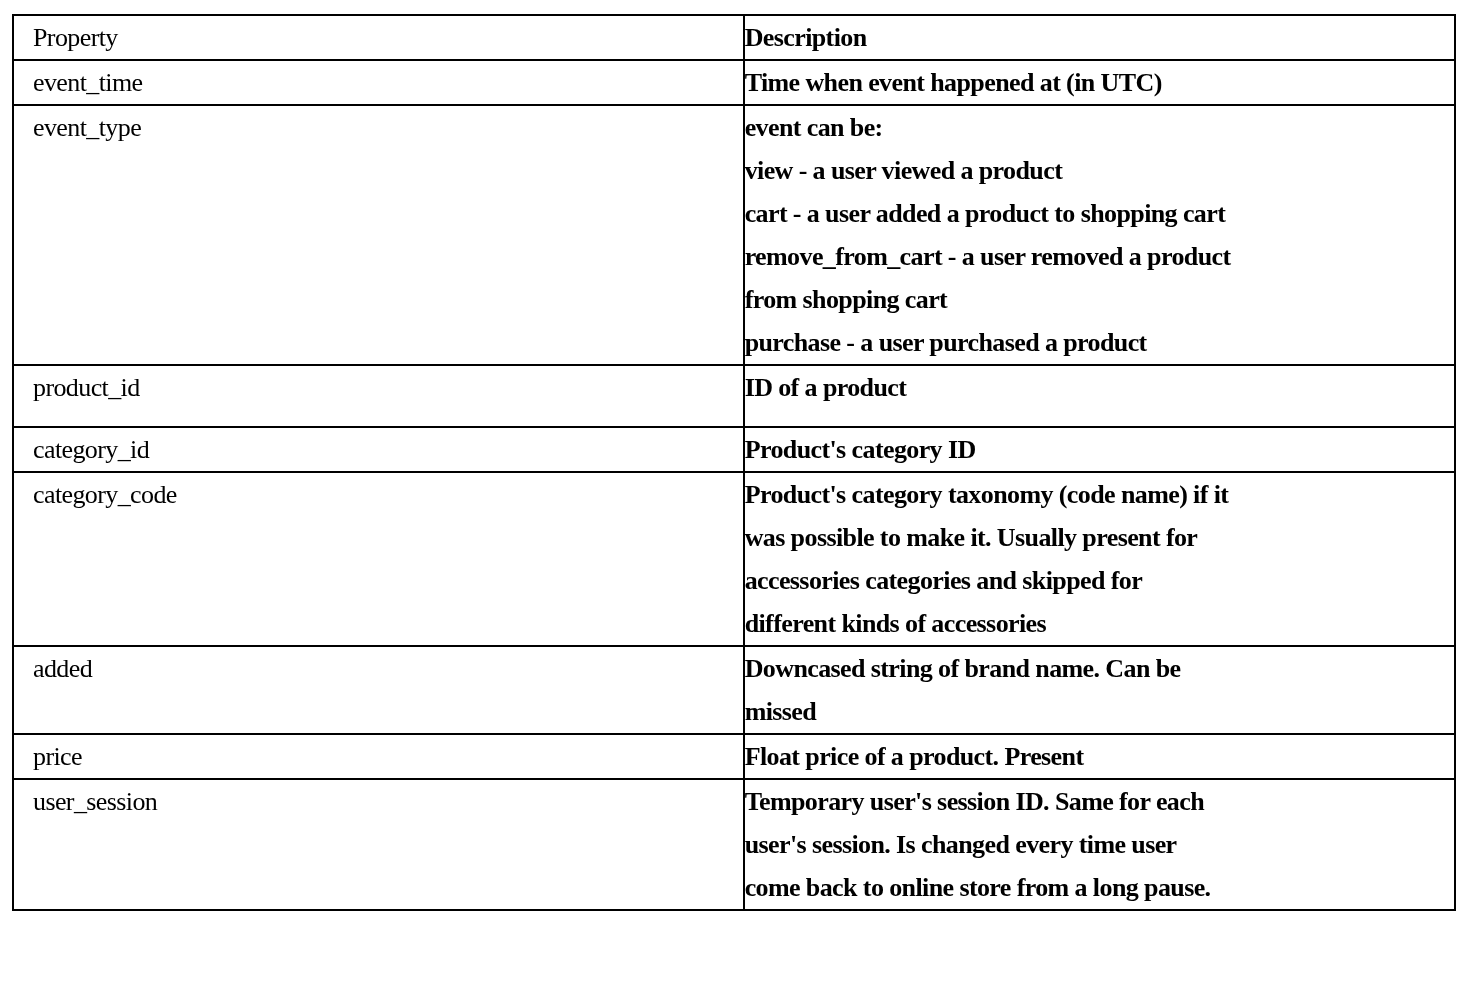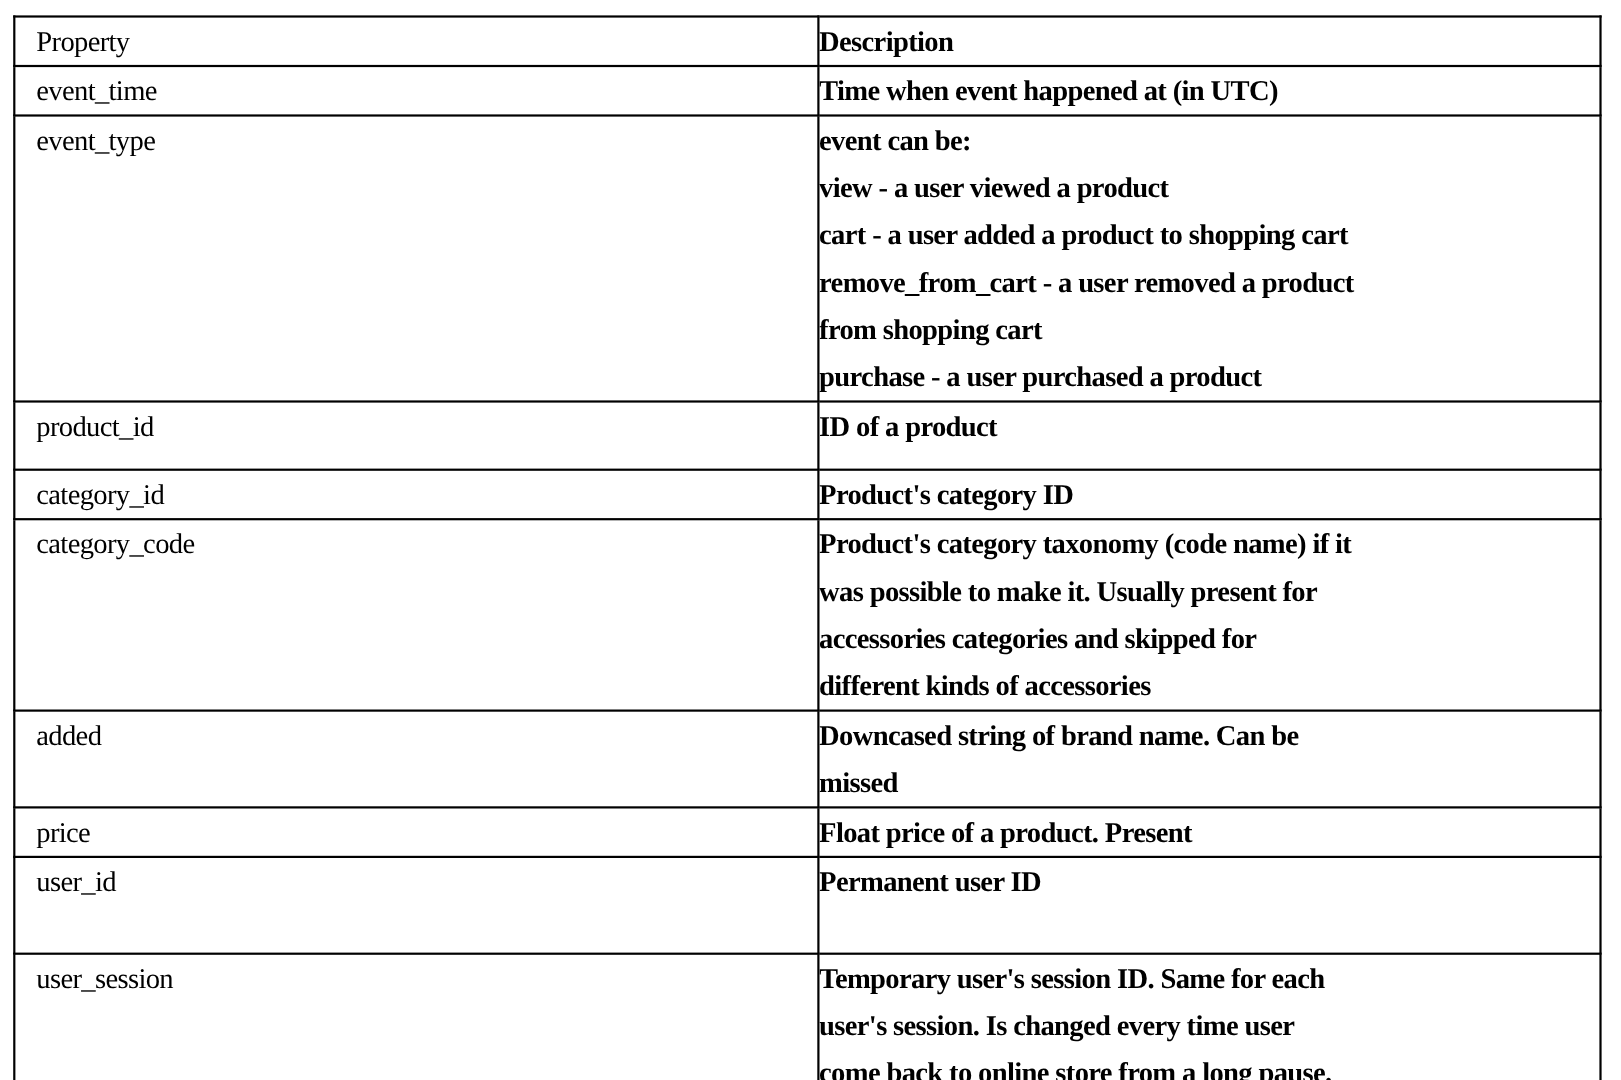--- a/index.html
+++ b/index.html
@@ -117,29 +117,20 @@
 
     <tr style="height:44px;">
       <td class="col-prop">
         <span class="cell-text">price</span>
       </td>
       <td class="col-desc">
         <span class="desc-line">Float price of a product. Present</span>
       </td>
     </tr>
 
-    <tr style="height:86px;">
-      <td class="col-prop">
-        <span class="cell-text">user_id</span>
-      </td>
-      <td class="col-desc">
-        <span class="desc-line">Permanent user ID</span>
-        <span class="desc-line"></span>
-      </td>
-    </tr>
 
     <tr style="height:128px;">
       <td class="col-prop">
         <span class="cell-text">user_session</span>
       </td>
       <td class="col-desc">
         <span class="desc-line">Temporary user's session ID. Same for each</span>
         <span class="desc-line">user's session. Is changed every time user</span>
         <span class="desc-line">come back to online store from a long pause.</span>
       </td>

